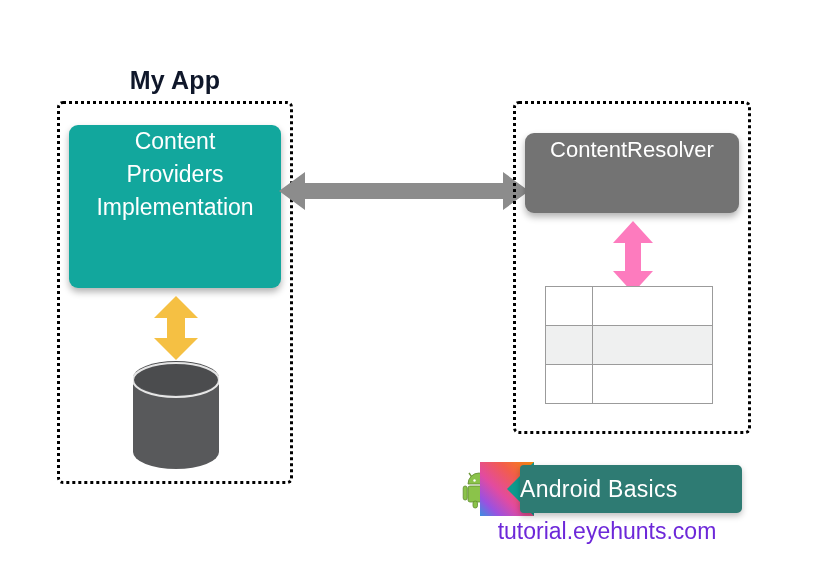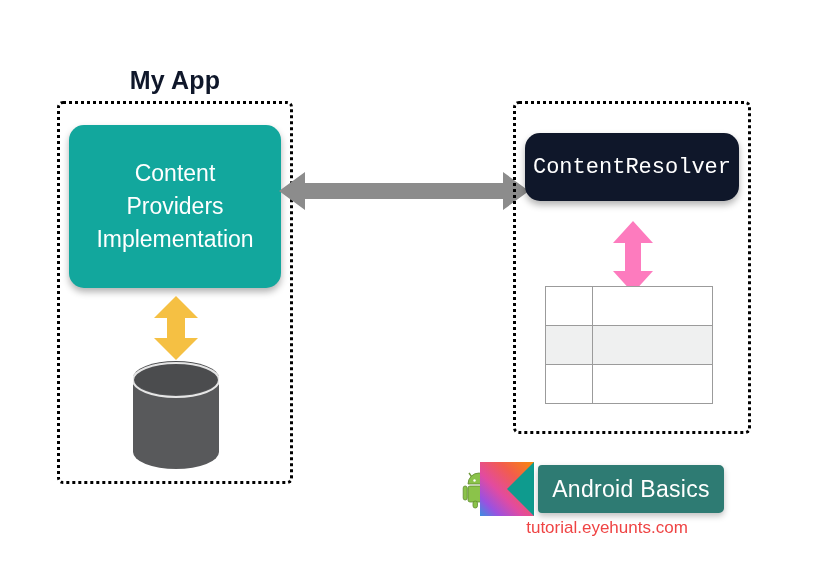--- a/index.html
+++ b/index.html
@@ -38,45 +38,43 @@
     border-radius: 6px;
     box-sizing: border-box;
     background: transparent;
   }
   #container-my-app    { left: 57px;  top: 101px; width: 236px; height: 383px; }
   #container-other-app { left: 513px; top: 101px; width: 238px; height: 333px; }
 
   
   .node-box {
     position: absolute;
-    border-radius: 15px;
+    border-radius: 9px;
     box-shadow: 0 4px 7px rgba(0,0,0,0.30);
     display: flex;
-    align-items: center;
     justify-content: center;
     box-sizing: border-box;
   }
   .node-label {
     color: #ffffff;
     font-size: 23px;
     line-height: 33px;
     text-align: center;
     font-weight: normal;
     white-space: pre-line;
   }
   #box-content-provider {
     left: 69px; top: 125px;
     width: 212px; height: 163px;
     background: #12A79D;
   }
   #box-content-resolver {
     left: 525px; top: 133px;
-    width: 214px; height: 68px;
-    background: #0f172a;
-    font-family: Liberation Mono, monospace;
+    width: 214px; height: 80px;
+    background: #737373;
   }
   #box-content-resolver .node-label { font-size: 22px; }
 
   
   #arrow-horizontal {
     position: absolute;
     left: 279px; top: 170px;
     width: 250px; height: 42px;
   }
 
@@ -129,42 +127,42 @@
     left: 0px; top: 8px;
     width: 34px; height: 42px;
   }
   #brand-kotlin {
     position: absolute;
     left: 18px; top: 2px;
     width: 54px; height: 54px;
   }
   #brand-banner {
     position: absolute;
-    left: 76px; top: 5px;
-    width: 186px; height: 48px;
+    left: 58px; top: 5px;
+    width: 222px; height: 48px;
     background: #2E7B73;
     border-radius: 4px 5px 5px 4px;
     box-shadow: 0 3px 6px rgba(0,0,0,0.25);
     display: flex;
     align-items: center;
-    justify-content: center;
+    justify-content: flex-start;
   }
   #brand-banner-label {
     color: #ffffff;
     font-size: 23px;
     letter-spacing: 0.3px;
     white-space: nowrap;
   }
   #brand-url {
     position: absolute;
     left: 0px; top: 58px;
     width: 290px;
     text-align: center;
-    font-size: 17px;
-    color: #ef4444;
+    font-size: 23px;
+    color: #6d28d9;
     white-space: nowrap;
   }
 </style>
 </head>
 <body>
 
 <div id="canvas">
 
   <div class="section-title" id="title-my-app">My App</div>
 

